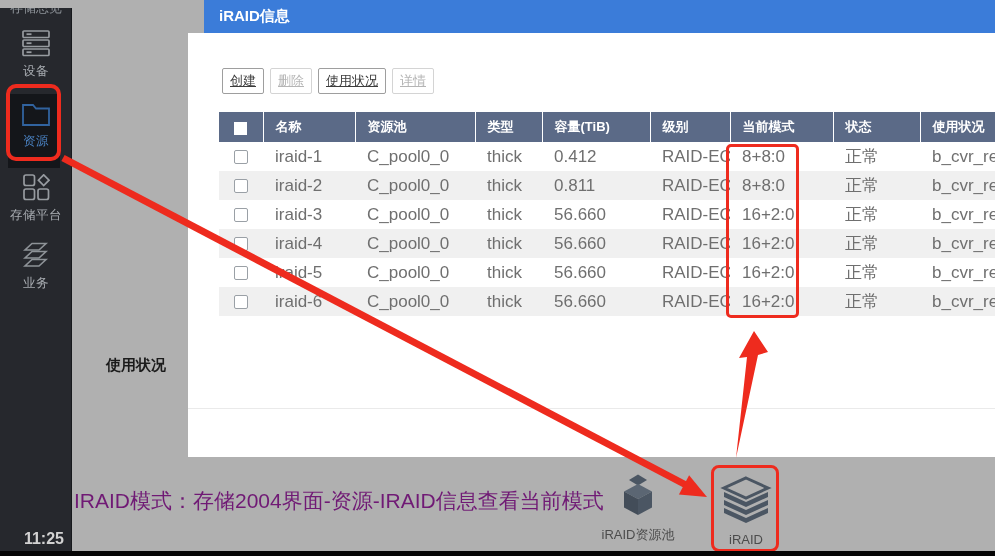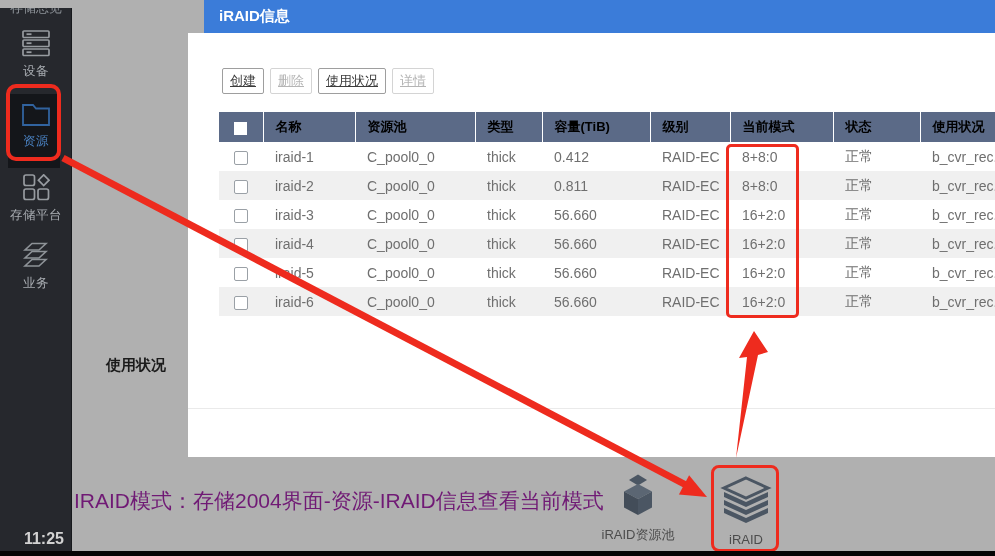--- a/index.html
+++ b/index.html
@@ -35,25 +35,25 @@
   #panel-body { position:relative; background:#ffffff; height:424px; }
   
   #toolbar { position:absolute; left:34px; top:35px; display:flex; gap:6px; }
   .btn { height:26px; background:#fff; border:1px solid #9e9e9e; border-radius:2px;
     font-size:13px; color:#3c3c3c; padding:0 7px; display:flex; align-items:center;
     font-family:"Liberation Sans", sans-serif; cursor:pointer;text-decoration:underline; }
   .btn.disabled { border-color:#d4d4d4; color:#b5b5b5; cursor:default; }
   
   #raid-table { position:absolute; left:31px; top:79px; width:776px;
     border-collapse:collapse; table-layout:fixed; }
-  #raid-table th { background:#5b6a87; color:#000000; font-size:13px; font-weight:bold;
+  #raid-table th { background:#5b6a87; color:#ffffff; font-size:13px; font-weight:bold;
     text-align:left; height:30px; padding:0 0 0 12px; white-space:nowrap; overflow:hidden; }
   #raid-table th + th { border-left:1px solid rgba(255,255,255,.35); }
   #raid-table th.cb-col, #raid-table td.cb-col { text-align:center; padding:0; }
-  #raid-table td { height:29px; font-size:14px; color:#6f6f6f; padding:0 0 0 12px;
+  #raid-table td { height:29px; font-size:17px; color:#6f6f6f; padding:0 0 0 12px;
     white-space:nowrap; overflow:hidden; }
   #raid-table tbody tr:nth-child(even) { background:#f0f0f0; }
   .cb-head { display:inline-block; width:13px; height:13px; background:#fff;
     border:1px solid #fff; vertical-align:middle; }
   .cb { display:inline-block; width:14px; height:14px; background:#fff;
     border:1px solid #9aa0a6; border-radius:2px; vertical-align:middle; cursor:pointer; }
   #panel-divider { position:absolute; left:0; right:0; top:375px; height:1px; background:#eaeaea; }
   
   .footer-icon { position:absolute; z-index:20; text-align:center; cursor:pointer; }
   #icon-pool { left:598px; top:474px; width:80px; }

